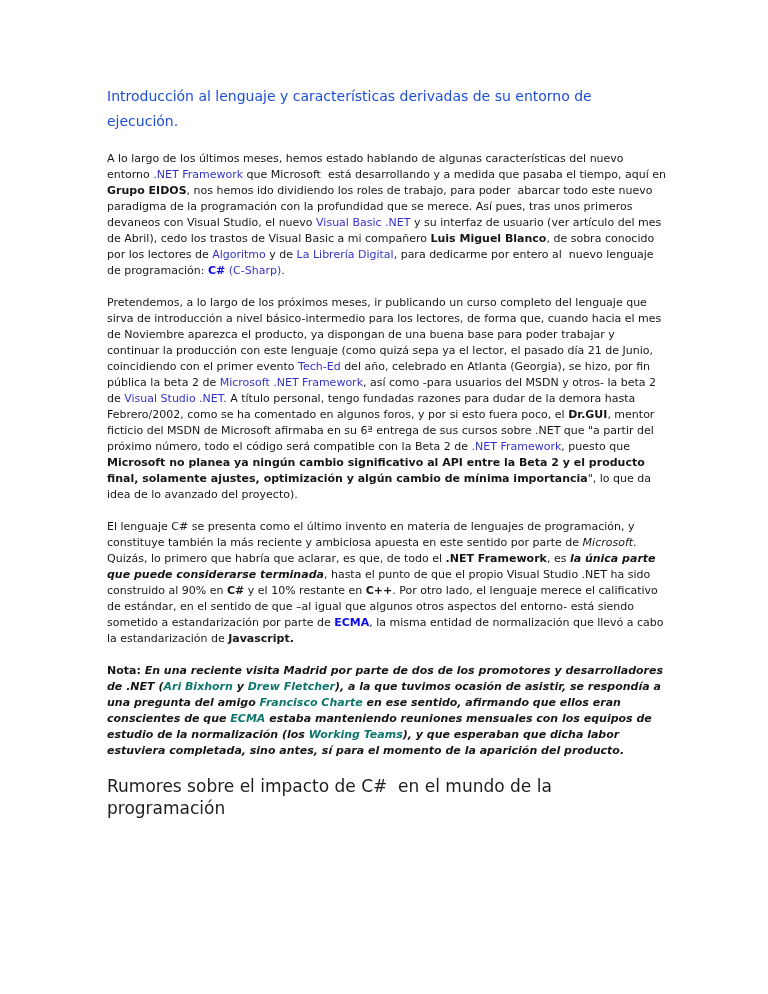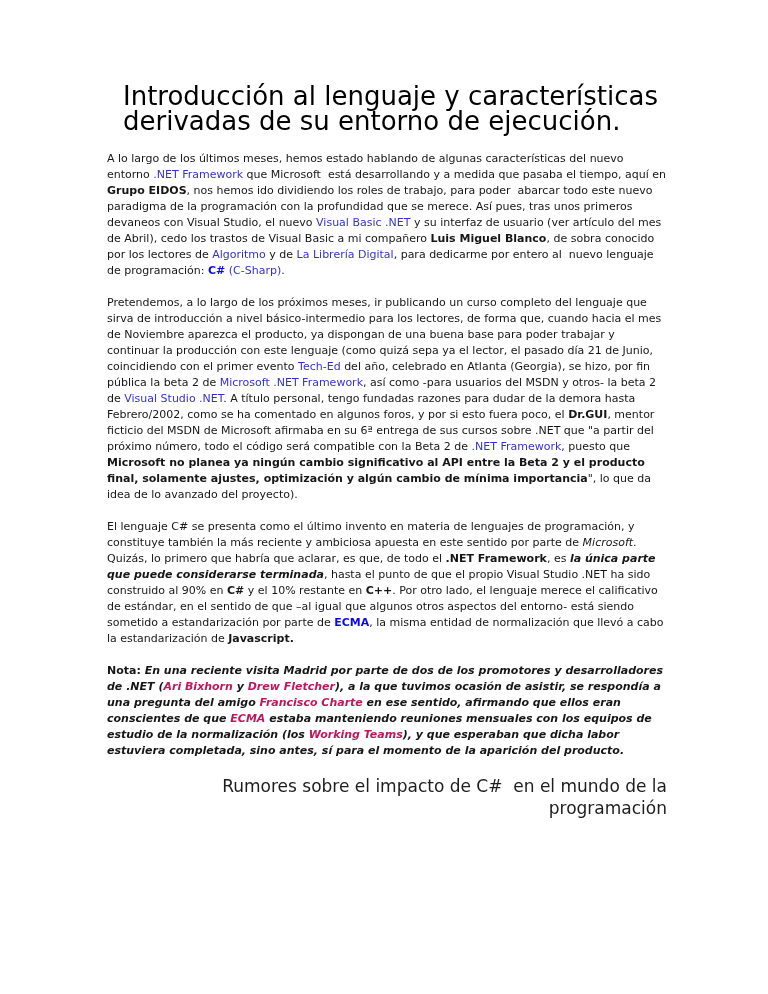--- a/index.html
+++ b/index.html
@@ -10,55 +10,54 @@
     overflow: hidden;
     font-family: "DejaVu Sans", "Liberation Sans", sans-serif;
     color: #161616;
   }
   .page {
     box-sizing: border-box;
     width: 768px;
     padding: 84px 101px 0 107px;
   }
   h1 {
-    font-size: 26px;
+    font-size: 14px;
     line-height: 25px;
     font-weight: 400;
-    color: #000000;
-    margin: 0 0 17px 16px;
+    color: #1d4ed8;
+    margin: 0 0 17px 0;
   }
   h2 {
     font-size: 22px;
     line-height: 26px;
     font-weight: 400;
     color: #1d1d1d;
     margin: 14px 0 14px 0;
   }
   h3 {
     font-size: 17px;
     line-height: 22px;
     font-weight: 400;
     color: #1d1d1d;
     margin: 0;
     white-space: pre-wrap;
-    text-align: right;
   }
   p.body-text {
     font-size: 11px;
     line-height: 16px;
     margin: 0 0 16px 0;
     white-space: pre-wrap;
   }
   
   .s-b   { font-weight: 700; font-style: normal; }
   .s-i   { font-style: italic; }
   .s-bi  { font-weight: 700; font-style: italic; }
   .s-l   { color: #3333cc; }
   .s-lb  { color: #0b0be8; font-weight: 700; }
-  .s-lbi { color: #be185d; font-weight: 700; font-style: italic; margin-top: 32px; }
+  .s-lbi { color: #0f766e; font-weight: 700; font-style: italic; margin-top: 32px; }
 </style>
 </head>
 <body>
 
 <div class="page">
   <h1>Introducción al lenguaje y características derivadas de su entorno de ejecución.</h1>
 
   <p class="body-text"><span>A lo largo de los últimos meses, hemos estado hablando de algunas características del nuevo entorno </span><span class="s-l">.NET Framework</span><span> que Microsoft  está desarrollando y a medida que pasaba el tiempo, aquí en </span><span class="s-b">Grupo EIDOS</span><span>, nos hemos ido dividiendo los roles de trabajo, para poder  abarcar todo este nuevo paradigma de la programación con la profundidad que se merece. Así pues, tras unos primeros devaneos con Visual Studio, el nuevo </span><span class="s-l">Visual Basic .NET</span><span> y su interfaz de usuario (ver artículo del mes de Abril), cedo los trastos de Visual Basic a mi compañero </span><span class="s-b">Luis Miguel Blanco</span><span>, de sobra conocido por los lectores de </span><span class="s-l">Algoritmo</span><span> y de </span><span class="s-l">La Librería Digital</span><span>, para dedicarme por entero al  nuevo lenguaje de programación: </span><span class="s-lb">C#</span><span> </span><span class="s-l">(C-Sharp)</span><span>.</span></p>
 
   <p class="body-text"><span>Pretendemos, a lo largo de los próximos meses, ir publicando un curso completo del lenguaje que sirva de introducción a nivel básico-intermedio para los lectores, de forma que, cuando hacia el mes de Noviembre aparezca el producto, ya dispongan de una buena base para poder trabajar y continuar la producción con este lenguaje (como quizá sepa ya el lector, el pasado día 21 de Junio, coincidiendo con el primer evento </span><span class="s-l">Tech-Ed</span><span> del año, celebrado en Atlanta (Georgia), se hizo, por fin pública la beta 2 de </span><span class="s-l">Microsoft .NET Framework</span><span>, así como -para usuarios del MSDN y otros- la beta 2 de </span><span class="s-l">Visual Studio .NET</span><span>. A título personal, tengo fundadas razones para dudar de la demora hasta Febrero/2002, como se ha comentado en algunos foros, y por si esto fuera poco, el </span><span class="s-b">Dr.GUI</span><span>, mentor ficticio del MSDN de Microsoft afirmaba en su 6ª entrega de sus cursos sobre .NET que "a partir del próximo número, todo el código será compatible con la Beta 2 de </span><span class="s-l">.NET Framework</span><span>, puesto que </span><span class="s-b">Microsoft no planea ya ningún cambio significativo al API entre la Beta 2 y el producto final, solamente ajustes, optimización y algún cambio de mínima importancia</span><span>", lo que da idea de lo avanzado del proyecto).</span></p>

